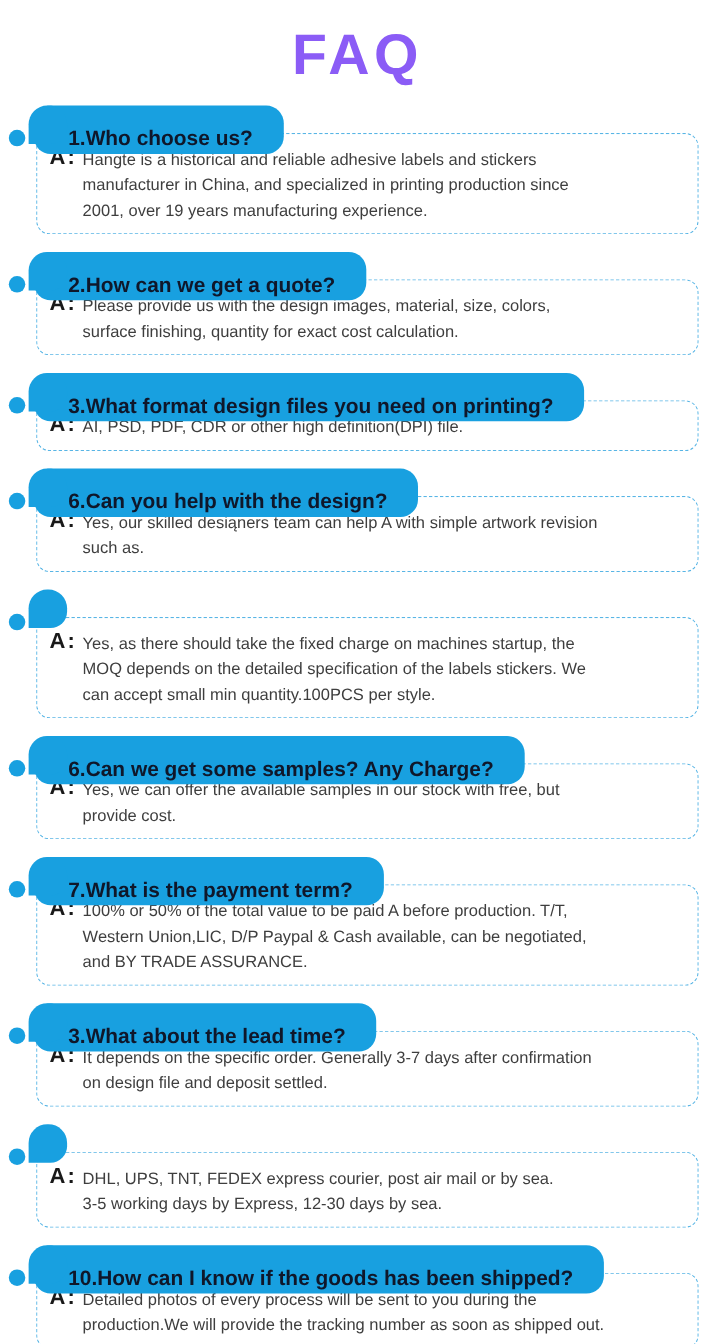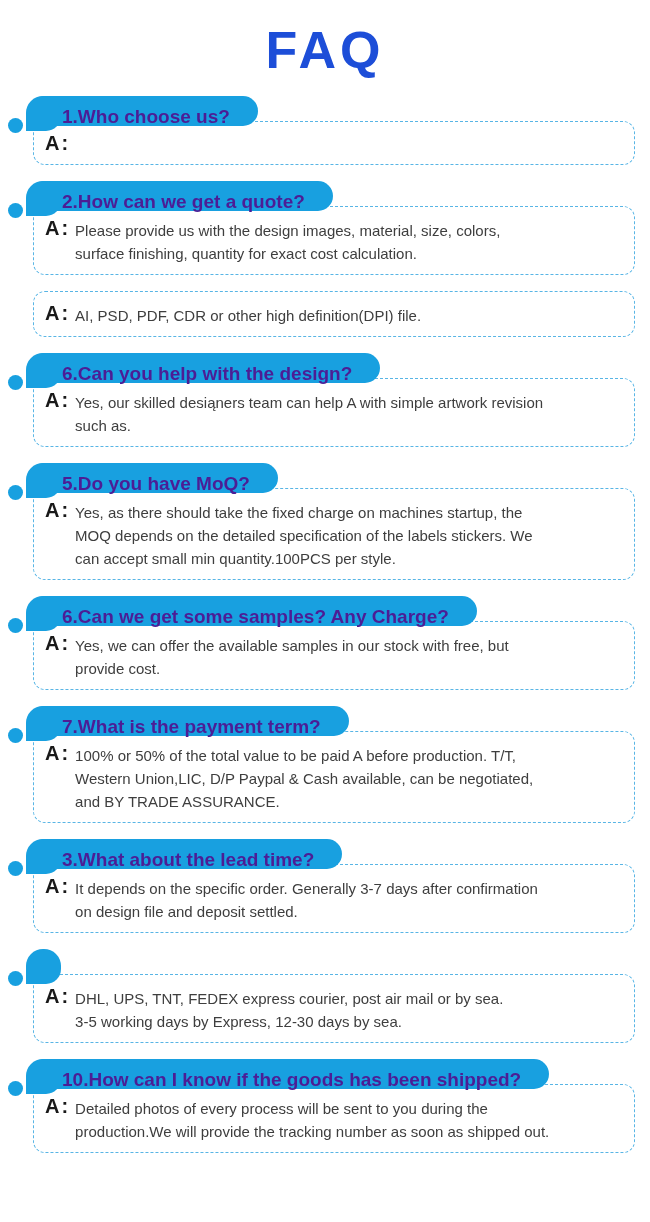--- a/index.html
+++ b/index.html
@@ -12,21 +12,21 @@
     overflow-x: hidden;
   }
   .page { width: 650px; padding-top: 18px; }
 
   
   .page-title {
     text-align: center;
     font-size: 52px;
     font-weight: 600;
     letter-spacing: 4px;
-    color: #1d4ed8;
+    color: #8b5cf6;
     line-height: 64px;
     margin-bottom: 14px;
   }
 
   
   .faq-item { position: relative; margin-bottom: 16px; }
 
   .q-row {
     position: relative;
     z-index: 2;
@@ -47,26 +47,26 @@
     left: 26px;
     top: 0;
     width: 35px;
     height: 35px;
     border-radius: 17px 17px 15px 0;
     background: var(--accent, #18a0e0);
   }
   .q-pill {
     display: inline-block;
     margin-left: 31px;
-    height: 30px;
+    height: 44px;
     line-height: 30px;
-    padding: 6px 28px 0 31px;
+    padding: 16px 28px 0 31px;
     border-radius: 15px 16px 16px 15px;
     background: var(--accent, #18a0e0);
-    color: #4c1d95;
+    color: #0f172a;
     font-size: 19px;
     font-weight: bold;
     white-space: nowrap;
   }
 
   .a-box {
     position: relative;
     z-index: 1;
     margin: 0 15px 0 33px;
     border: 1px dashed var(--dash, #58b5e5);
@@ -100,37 +100,45 @@
   <h1 class="page-title">FAQ</h1>
 
   <div class="faq-item">
     <div class="q-row">
       <span class="q-dot"></span>
       <span class="q-comma"></span>
       <span class="q-pill">1.Who choose us?</span>
     </div>
     <div class="a-box">
       <span class="a-prefix">A:</span>
+      <p class="a-text">Hangte is a historical and reliable adhesive labels and stickers
+manufacturer in China, and specialized in printing production since
+2001, over 19 years manufacturing experience.</p>
     </div>
   </div>
 
   <div class="faq-item">
     <div class="q-row">
       <span class="q-dot"></span>
       <span class="q-comma"></span>
       <span class="q-pill">2.How can we get a quote?</span>
     </div>
     <div class="a-box">
       <span class="a-prefix">A:</span>
       <p class="a-text">Please provide us with the design images, material, size, colors,
 surface finishing, quantity for exact cost calculation.</p>
     </div>
   </div>
 
   <div class="faq-item">
+    <div class="q-row">
+      <span class="q-dot"></span>
+      <span class="q-comma"></span>
+      <span class="q-pill">3.What format design files you need on printing?</span>
+    </div>
     <div class="a-box">
       <span class="a-prefix">A:</span>
       <p class="a-text">AI, PSD, PDF, CDR or other high definition(DPI) file.</p>
     </div>
   </div>
 
   <div class="faq-item">
     <div class="q-row">
       <span class="q-dot"></span>
       <span class="q-comma"></span>
@@ -140,21 +148,20 @@
       <span class="a-prefix">A:</span>
       <p class="a-text">Yes, our skilled desiąners team can help A with simple artwork revision
 such as.</p>
     </div>
   </div>
 
   <div class="faq-item">
     <div class="q-row">
       <span class="q-dot"></span>
       <span class="q-comma"></span>
-      <span class="q-pill">5.Do you have MoQ?</span>
     </div>
     <div class="a-box">
       <span class="a-prefix">A:</span>
       <p class="a-text">Yes, as there should take the fixed charge on machines startup, the
 MOQ depends on the detailed specification of the labels stickers. We
 can accept small min quantity.100PCS per style.</p>
     </div>
   </div>
 
   <div class="faq-item">

